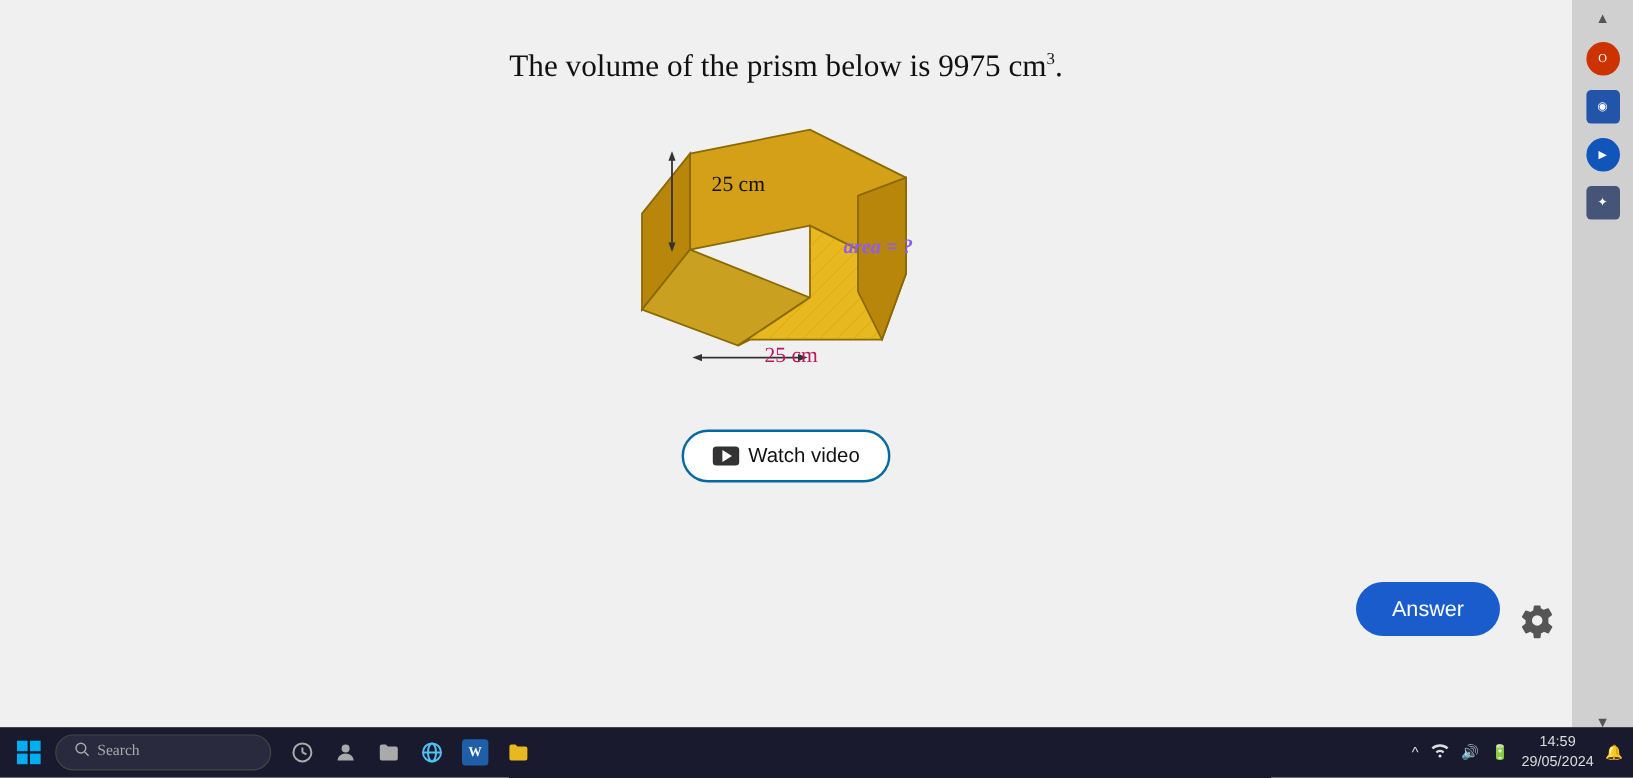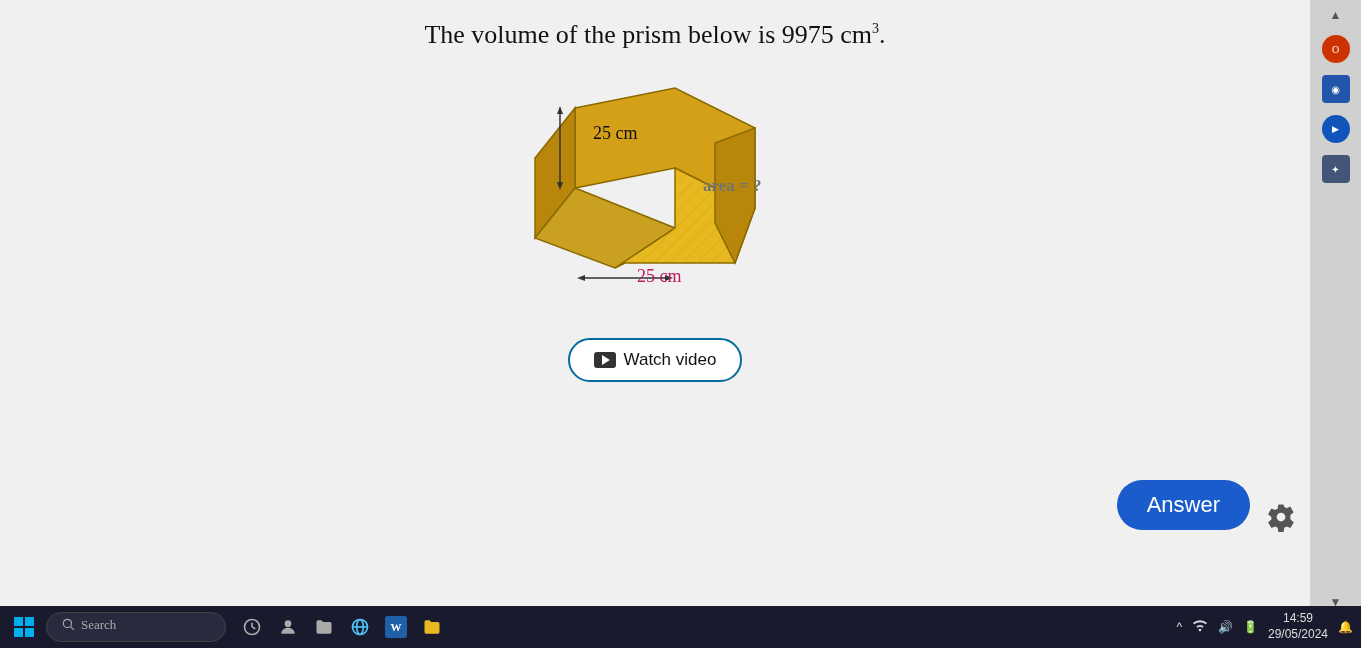--- a/index.html
+++ b/index.html
@@ -16,20 +16,21 @@
     .main-content {
       width: 1310px;
       height: 610px;
       background: #f0f0f0;
       position: absolute;
       top: 0;
       left: 0;
       display: flex;
       flex-direction: column;
       align-items: center;
+      padding-top: 20px;
     }
 
     .question-title {
       font-size: 26px;
       color: #111;
       margin-bottom: 18px;
       text-align: center;
       font-family: Georgia, serif;
     }
 
@@ -77,22 +78,23 @@
       color: #be185d;
       font-family: Georgia, serif;
     }
 
     .label-area {
       position: absolute;
       left: 258px;
       top: 108px;
       font-size: 17px;
       font-weight: bold;
-      color: #737373;
+      color: #8b5cf6;
       font-family: Georgia, serif;
+      font-style: italic;
     }
 
     .watch-video-btn {
       background: white;
       border: 2px solid #0369a1;
       border-radius: 25px;
       padding: 10px 24px;
       font-size: 17px;
       cursor: pointer;
       display: flex;
@@ -126,21 +128,21 @@
 
     .answer-btn {
       position: absolute;
       bottom: 80px;
       right: 60px;
       background: #1a5ccc;
       color: white;
       border: none;
       border-radius: 25px;
       padding: 12px 30px;
-      font-size: 22px;
+      font-size: 18px;
       cursor: pointer;
       font-family: Arial, sans-serif;
     }
 
     .gear-icon {
       position: absolute;
       bottom: 78px;
       right: 14px;
       width: 30px;
       height: 30px;

